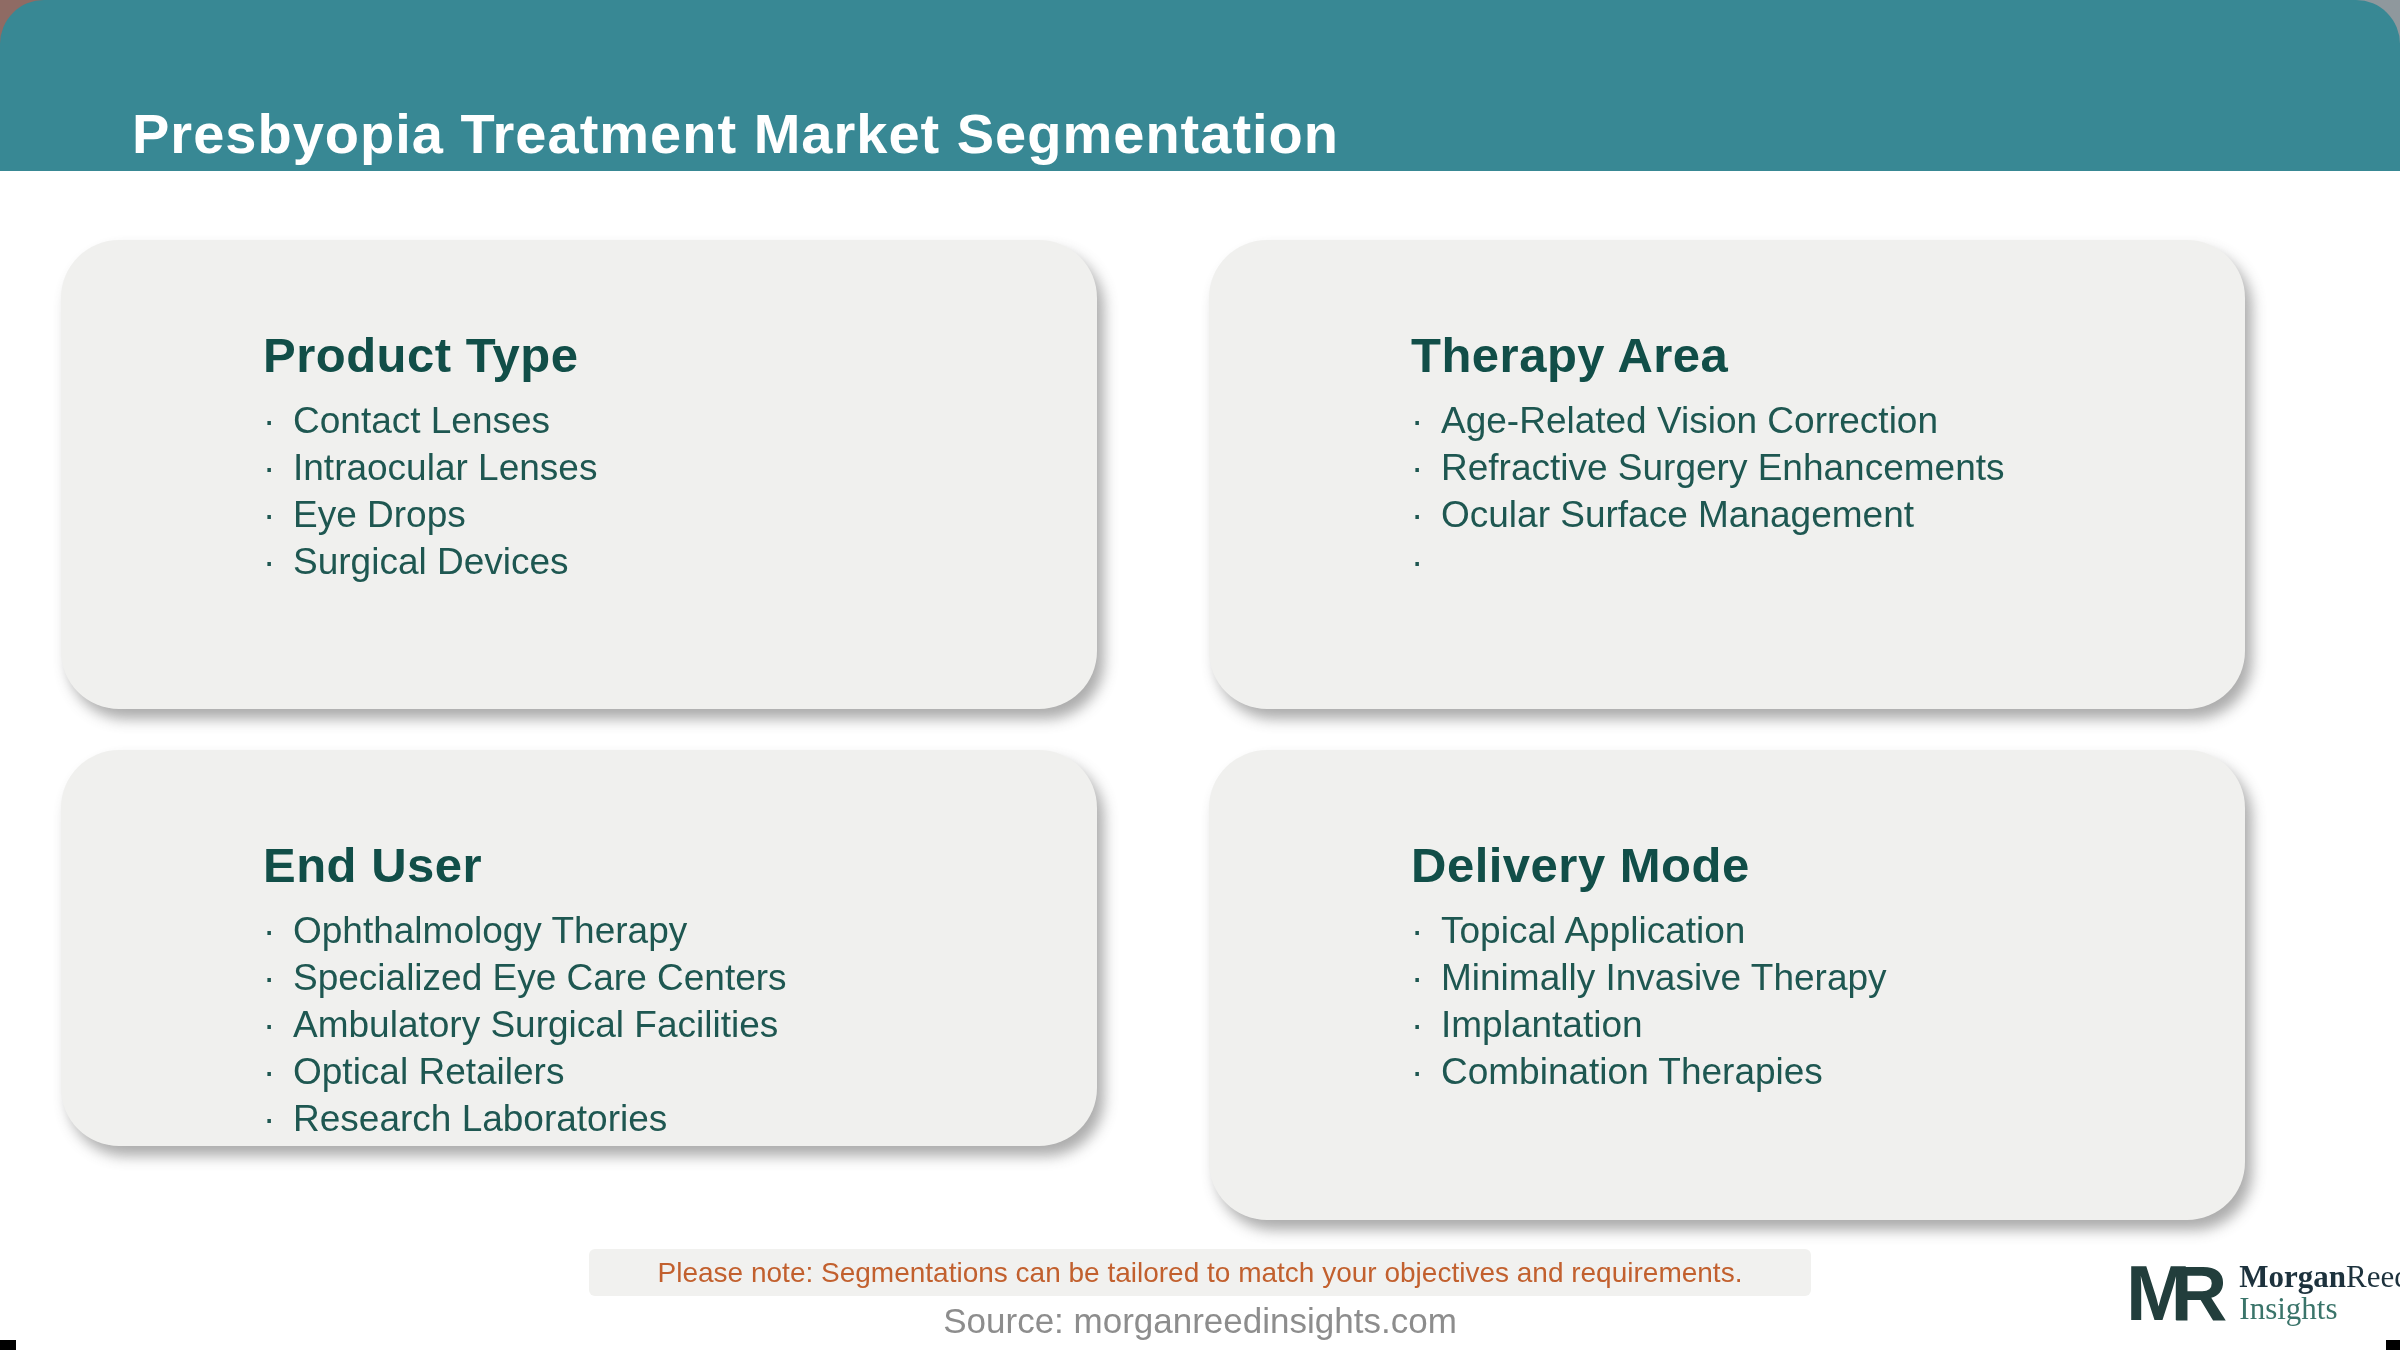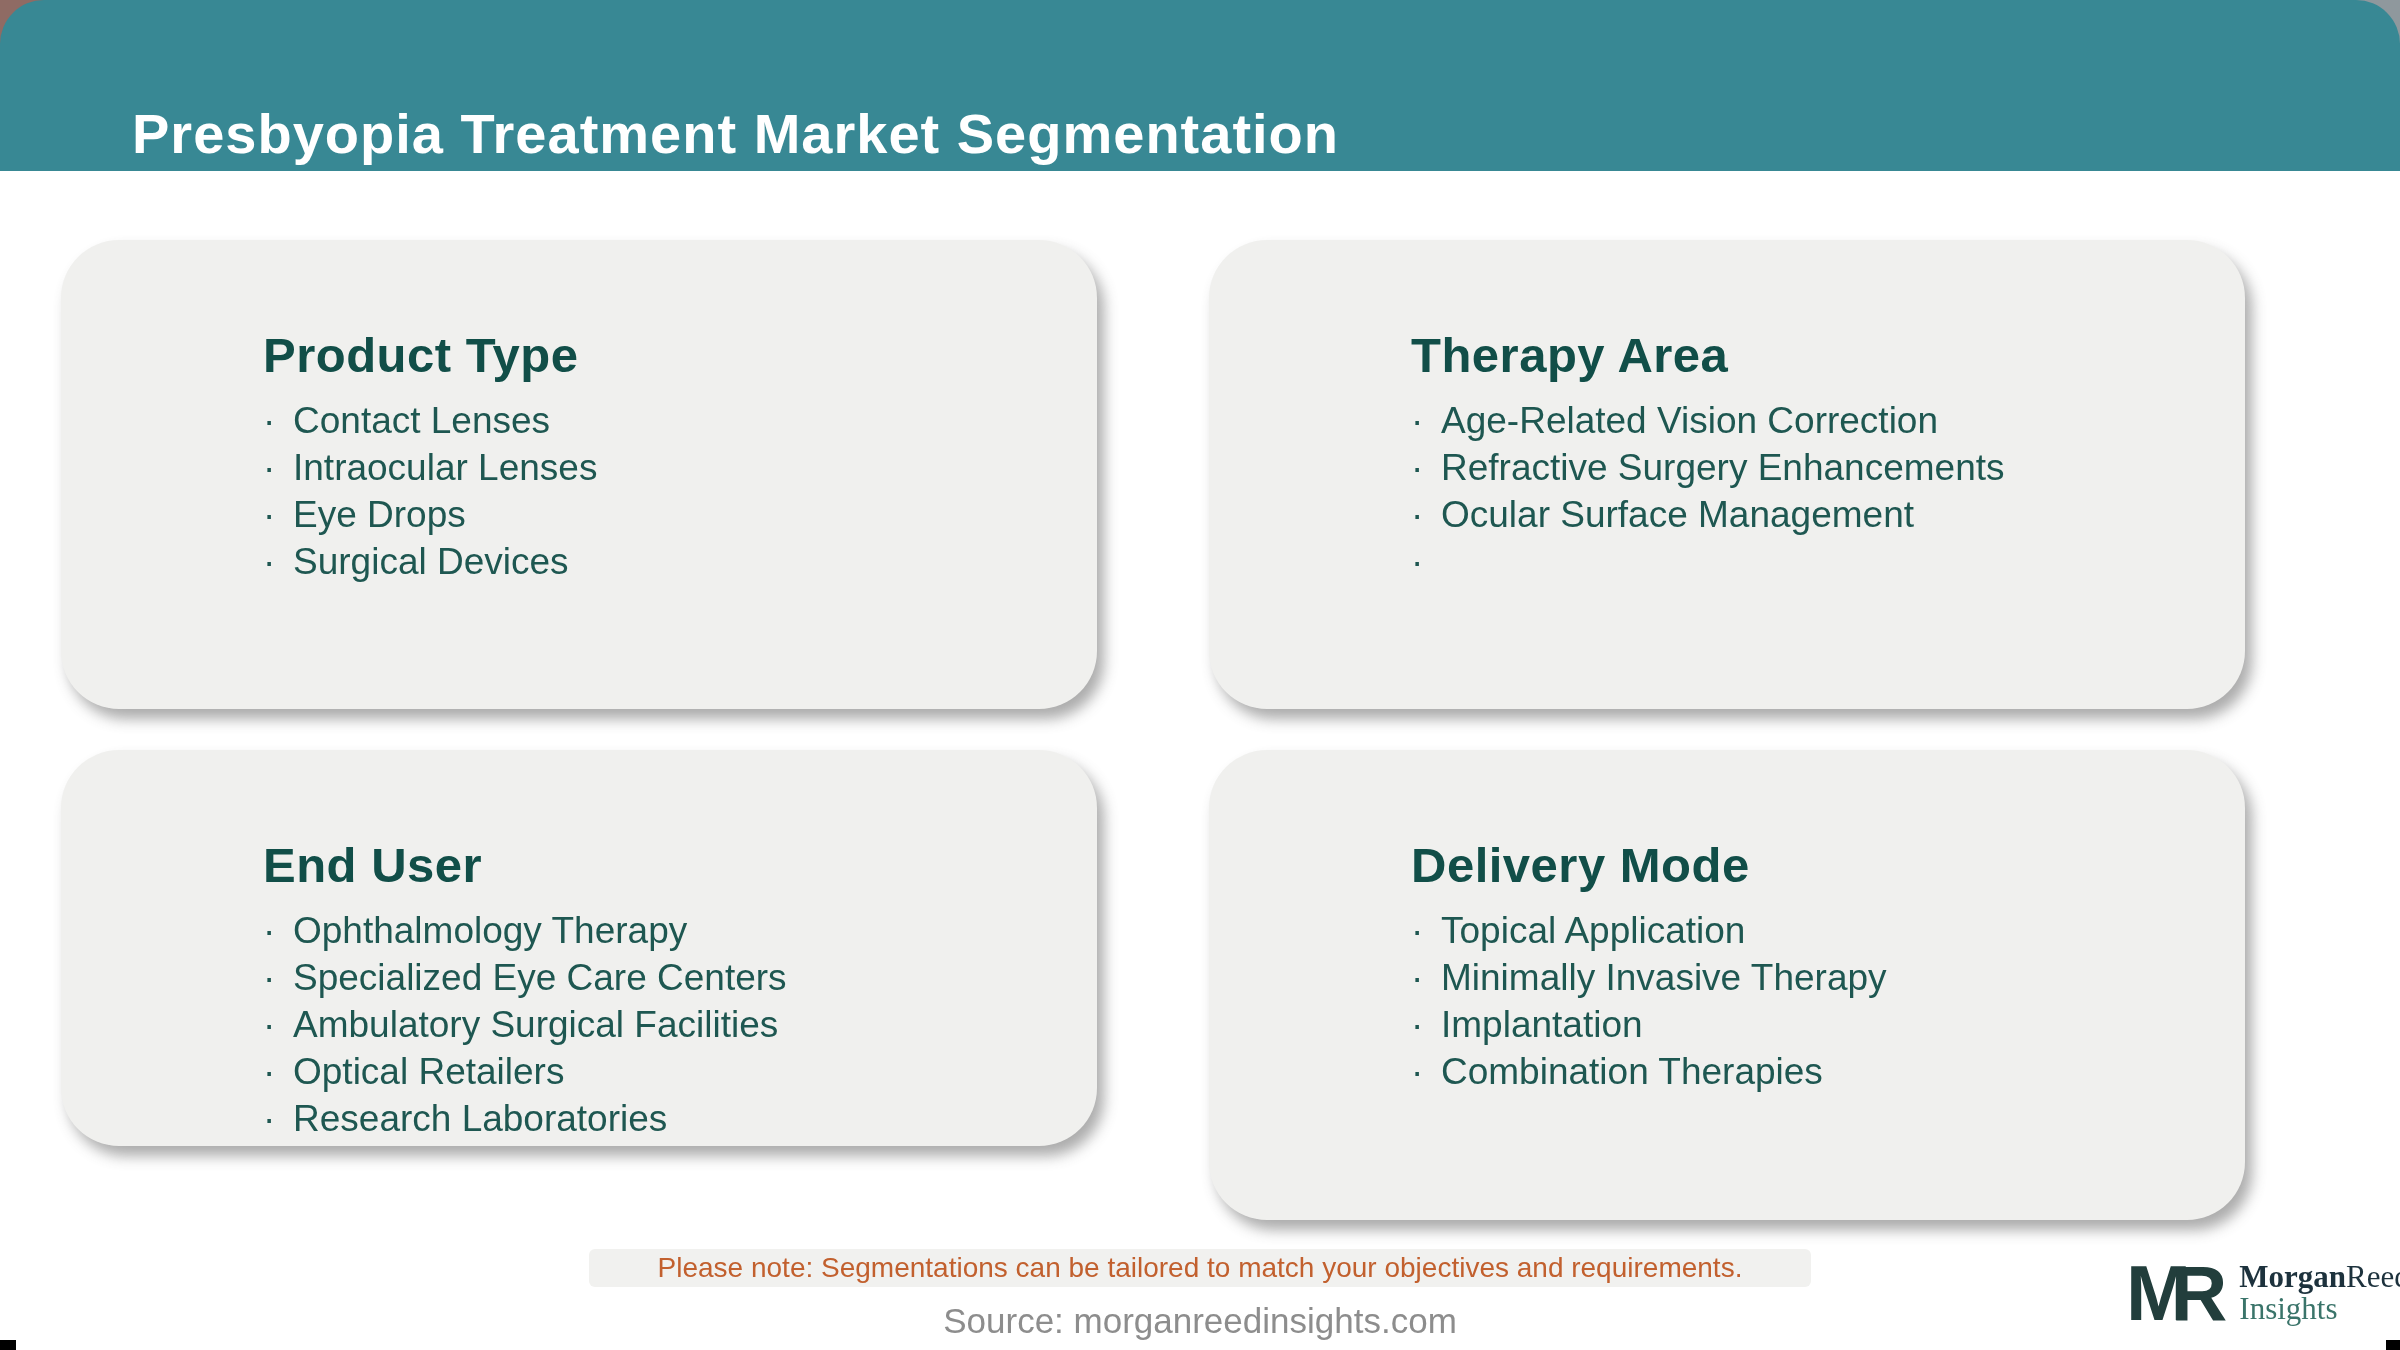--- a/index.html
+++ b/index.html
@@ -53,21 +53,21 @@
     font-size:37px;line-height:47px;font-weight:400;
     color:#1e5751;white-space:nowrap;
   }
   .card li .dot{
     flex:0 0 auto;width:30px;text-align:left;
     font-size:37px;color:#1e5751;
   }
 
   
   .note-box{
-    position:absolute;left:589px;top:1249px;width:1222px;height:38px;
+    position:absolute;left:589px;top:1249px;width:1222px;height:47px;
     background:#f1f1ef;border-radius:6px;
     display:flex;align-items:center;justify-content:center;
     z-index:1;
   }
   .note-text{font-size:28px;color:#c2602e;white-space:nowrap;}
   .source-line{
     position:absolute;left:0;top:1301px;width:2400px;
     text-align:center;font-size:35px;color:#8d8d8d;z-index:1;
   }
 

